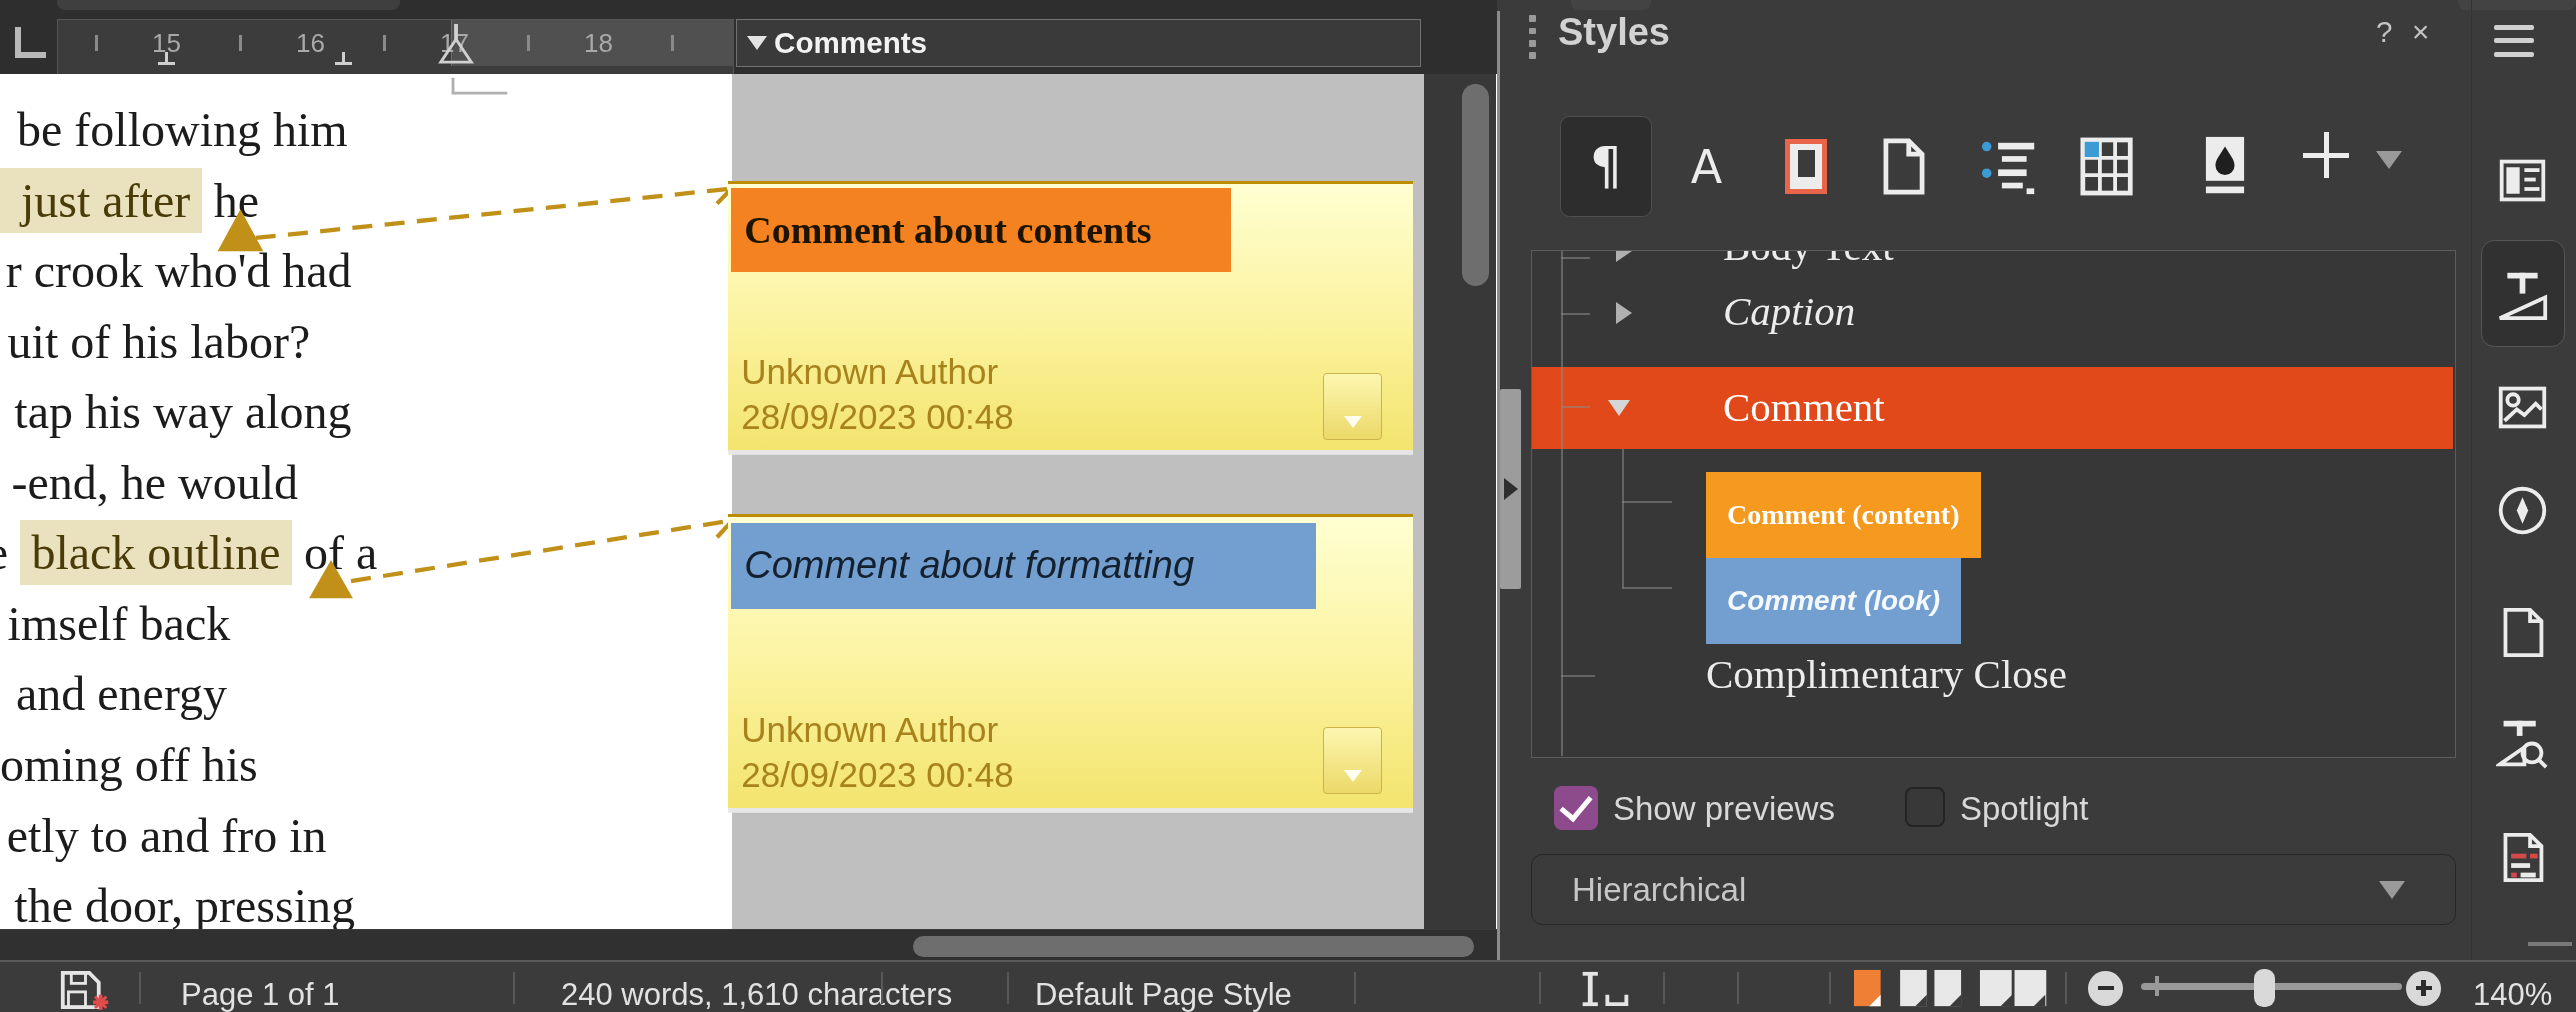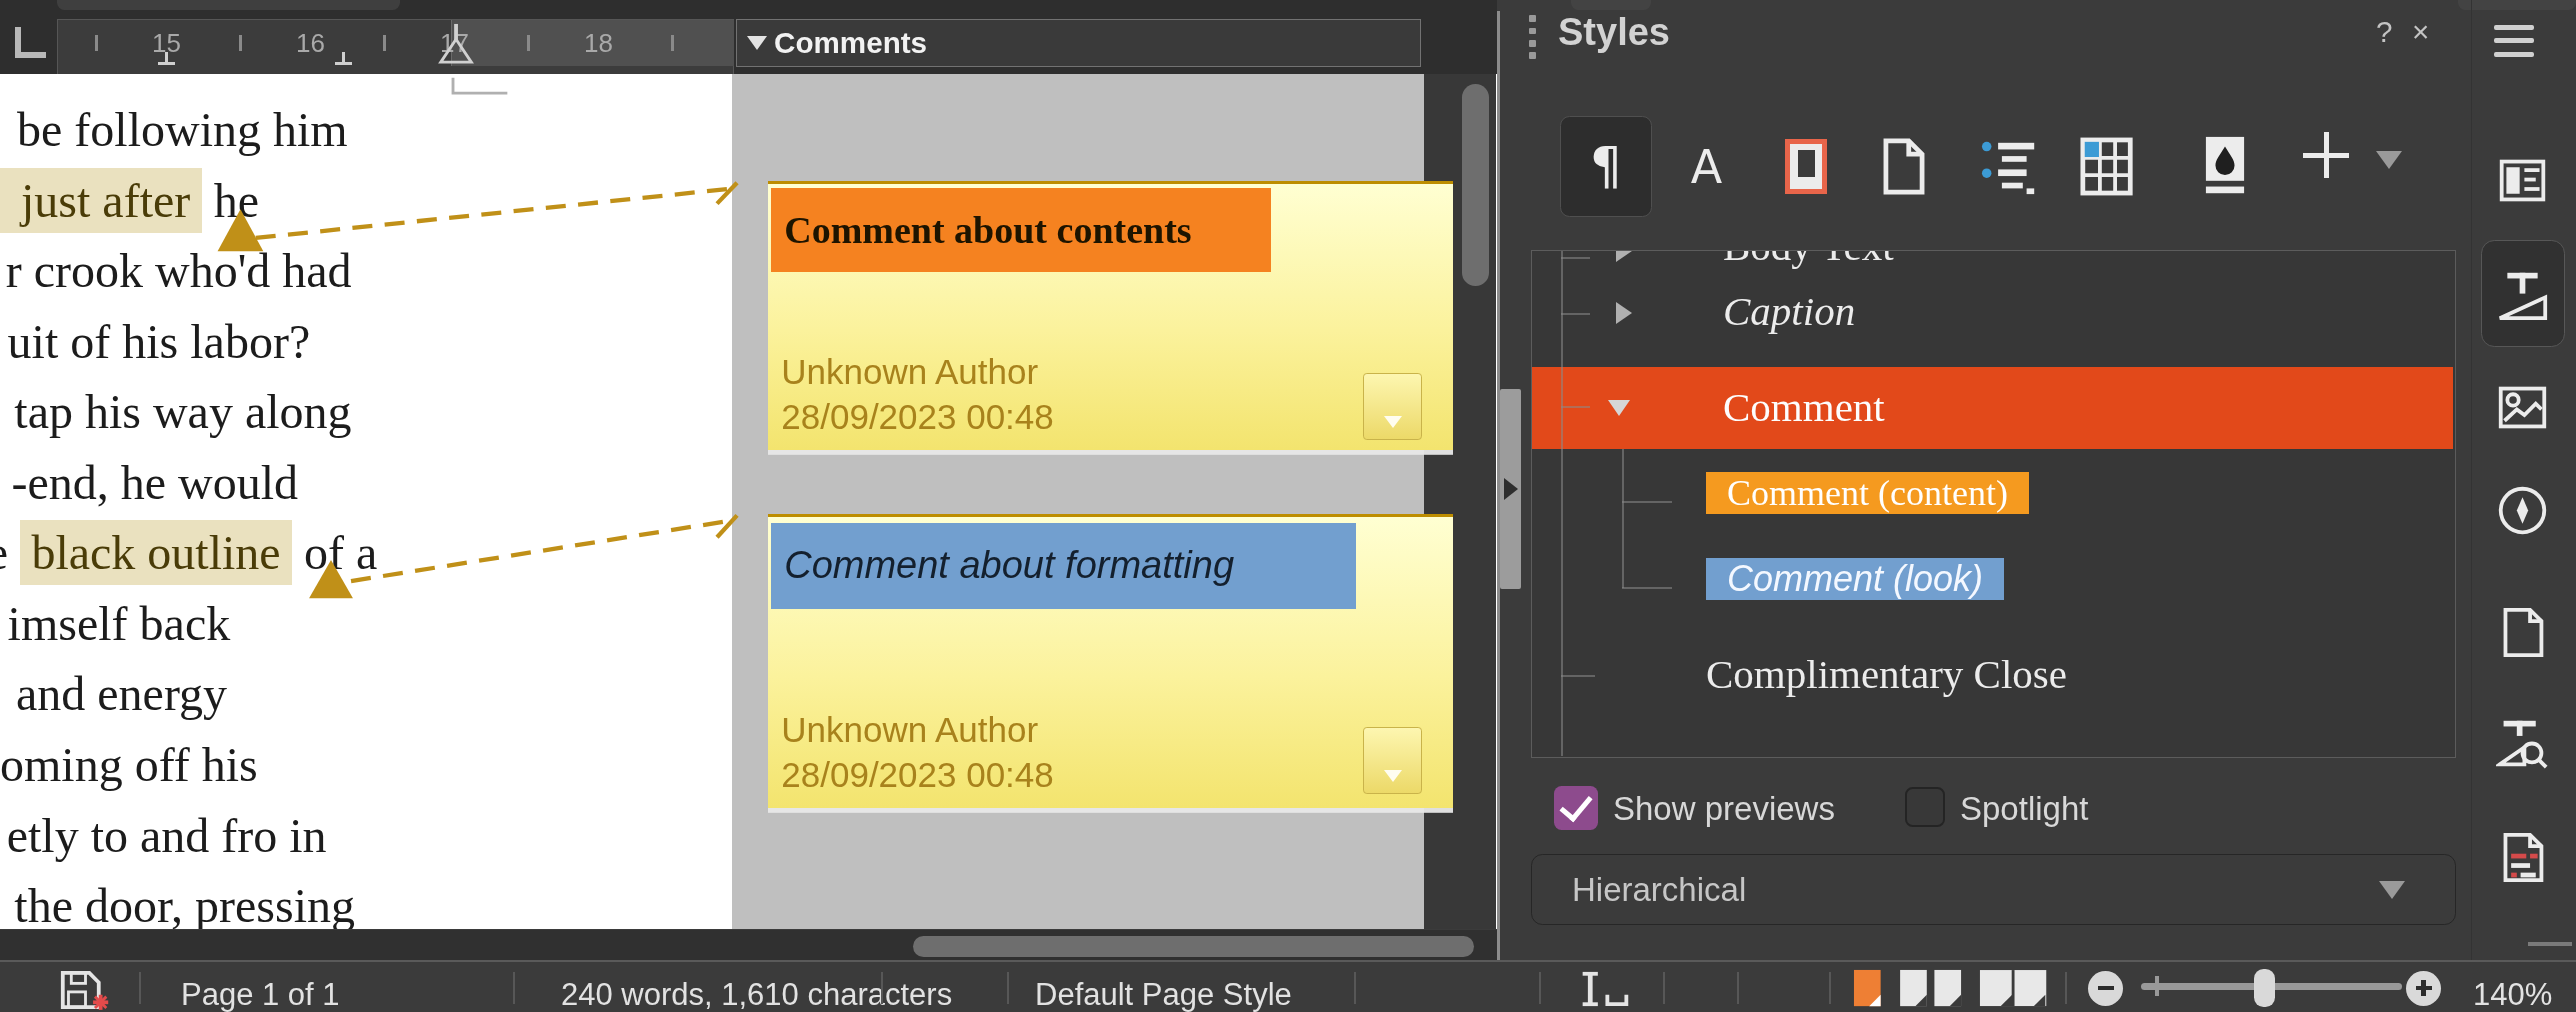--- a/index.html
+++ b/index.html
@@ -23,21 +23,21 @@
   #comments-header .tri{width:0;height:0;border-left:10.5px solid transparent;border-right:10.5px solid transparent;
     border-top:14.3px solid #e3e3e3;margin:0 7.6px 0 9.5px;}
 
   
   #doc{left:0;top:74px;width:1497px;height:855px;background:#ffffff;overflow:hidden;}
   #graycol{position:absolute;left:732px;top:0;width:692px;height:855px;background:#bfbfbf;}
   #darkgap{position:absolute;left:1424px;top:0;width:72px;height:855px;background:#383838;}
   .dline{position:absolute;height:71px;display:flex;align-items:center;white-space:pre;
     font-family:"Liberation Serif","DejaVu Serif",serif;font-size:48px;color:#1c1c1c;}
   .hl{background:#eae1bf;color:#4a3c08;padding:4.8px 11.4px;}
-  .cbox{position:absolute;left:768px;width:685px;background:linear-gradient(180deg,#ffffd2 0%,#fbf29c 55%,#f3e46e 100%);
+  .cbox{position:absolute;left:728px;width:685px;background:linear-gradient(180deg,#ffffd2 0%,#fbf29c 55%,#f3e46e 100%);
     border-top:3.8px solid #bd8d00;box-sizing:border-box;box-shadow:0 4.8px 0 rgba(232,232,232,.95);}
   .ctitle{position:absolute;left:2.9px;display:flex;align-items:center;box-sizing:border-box;padding-left:13.3px;
     font-family:"Liberation Serif","DejaVu Serif",serif;font-weight:bold;font-size:38px;color:#1d1400;}
   .ctitle.blue{font-family:"Liberation Sans",sans-serif;font-style:italic;font-weight:normal;color:#14202e;}
   .cmeta{position:absolute;left:13.3px;bottom:11.4px;color:#a8821c;font-size:35px;line-height:45px;}
   .cdrop{position:absolute;width:59px;height:67px;background:linear-gradient(180deg,#fdf6b0,#ecd968);
     border:1.9px solid #c9b34a;border-radius:3.8px;box-sizing:border-box;display:flex;align-items:flex-end;justify-content:center;padding-bottom:11.4px;}
   .cdrop .tri{width:0;height:0;border-left:9.5px solid transparent;border-right:9.5px solid transparent;border-top:12.4px solid #fffdf0;}
 
   
@@ -66,21 +66,21 @@
   .plus-bar{position:absolute;background:#ececec;}
   .dd-tri{width:0;height:0;border-left:13.3px solid transparent;border-right:13.3px solid transparent;border-top:18px solid #9a9a9a;}
 
   #listbox{left:1531px;top:250px;width:925px;height:508px;background:#373737;border:1.9px solid #5c5c5c;
     box-sizing:border-box;overflow:hidden;}
   .stext{position:absolute;font-family:"Liberation Serif","DejaVu Serif",serif;font-size:41px;color:#ececec;white-space:pre;}
   .treeline{position:absolute;background:#8a8a8a;opacity:.55;}
   .exp-r{position:absolute;width:0;height:0;border-top:11.4px solid transparent;border-bottom:11.4px solid transparent;border-left:16px solid #b0b0b0;}
   .exp-d{position:absolute;width:0;height:0;border-left:11.4px solid transparent;border-right:11.4px solid transparent;border-top:16px solid #d6d6d6;}
   #sel-row{position:absolute;left:0;top:116px;width:921px;height:82px;}
-  .chip{position:absolute;font-family:"Liberation Serif","DejaVu Serif",serif;font-size:36px;color:#ffffff;padding:0 21px;white-space:pre;}
+  .chip{position:absolute;font-family:"Liberation Serif","DejaVu Serif",serif;font-size:28px;color:#ffffff;padding:27px 21px;white-space:pre;font-weight:bold;}
   .chip.blue{font-family:"Liberation Sans",sans-serif;font-style:italic;color:#f4f8ff;}
 
   #chk-prev{left:1554px;top:786px;width:44px;height:44px;border-radius:7.6px;display:flex;align-items:center;justify-content:center;}
   #chk-prev .mark{width:13.3px;height:25px;border-right:5.7px solid #fff;border-bottom:5.7px solid #fff;transform:rotate(40deg);margin-top:-5.7px;}
   #chk-spot{left:1905px;top:787px;width:40px;height:40px;border-radius:7.6px;border:2.9px solid #242424;background:#383838;box-sizing:border-box;}
   .chk-label{top:789px;font-size:33px;color:#d8d8d8;line-height:40px;}
   #filterbox{left:1531px;top:854px;width:925px;height:71px;border:1.9px solid #262626;border-radius:11.4px;
     box-sizing:border-box;display:flex;align-items:center;background:#3b3b3b;}
   #filterbox span{margin-left:40px;font-size:33px;color:#c6c6c6;}
   #filterbox .dd-tri{position:absolute;right:50px;}

